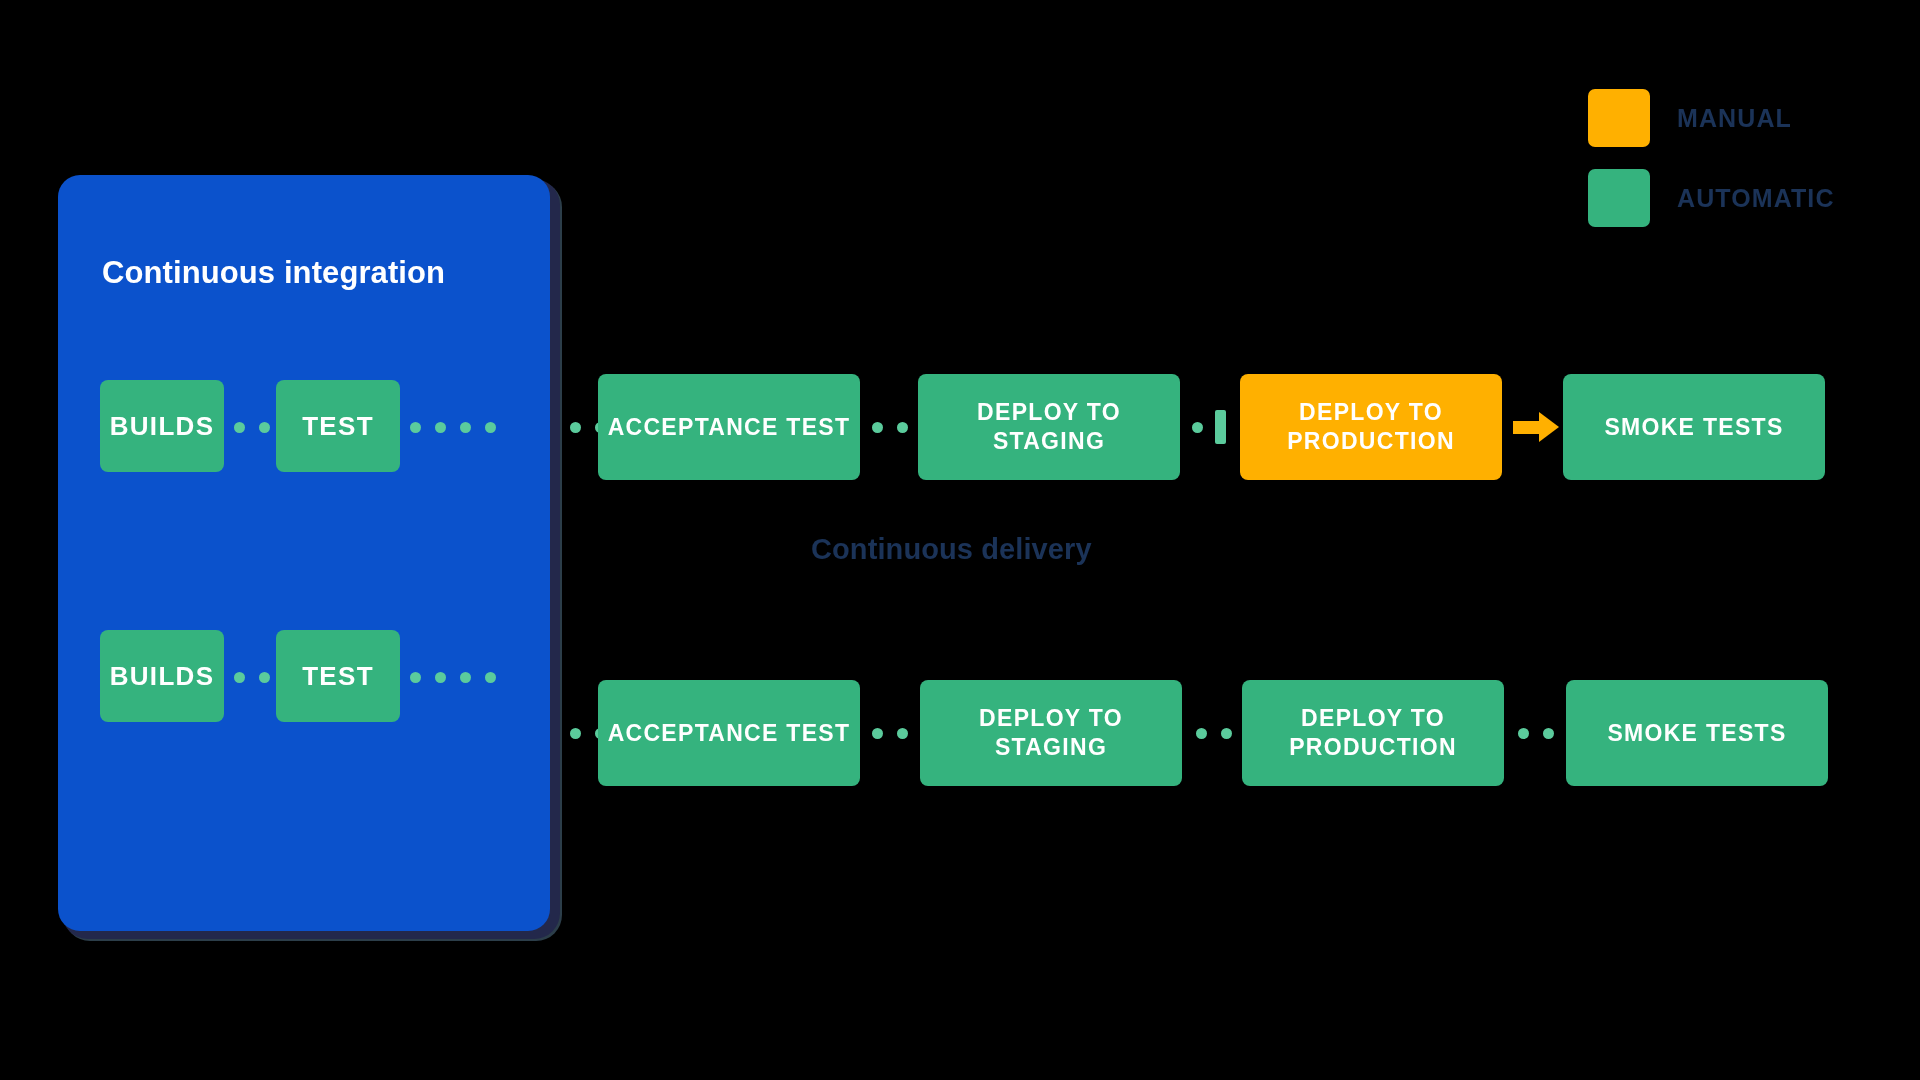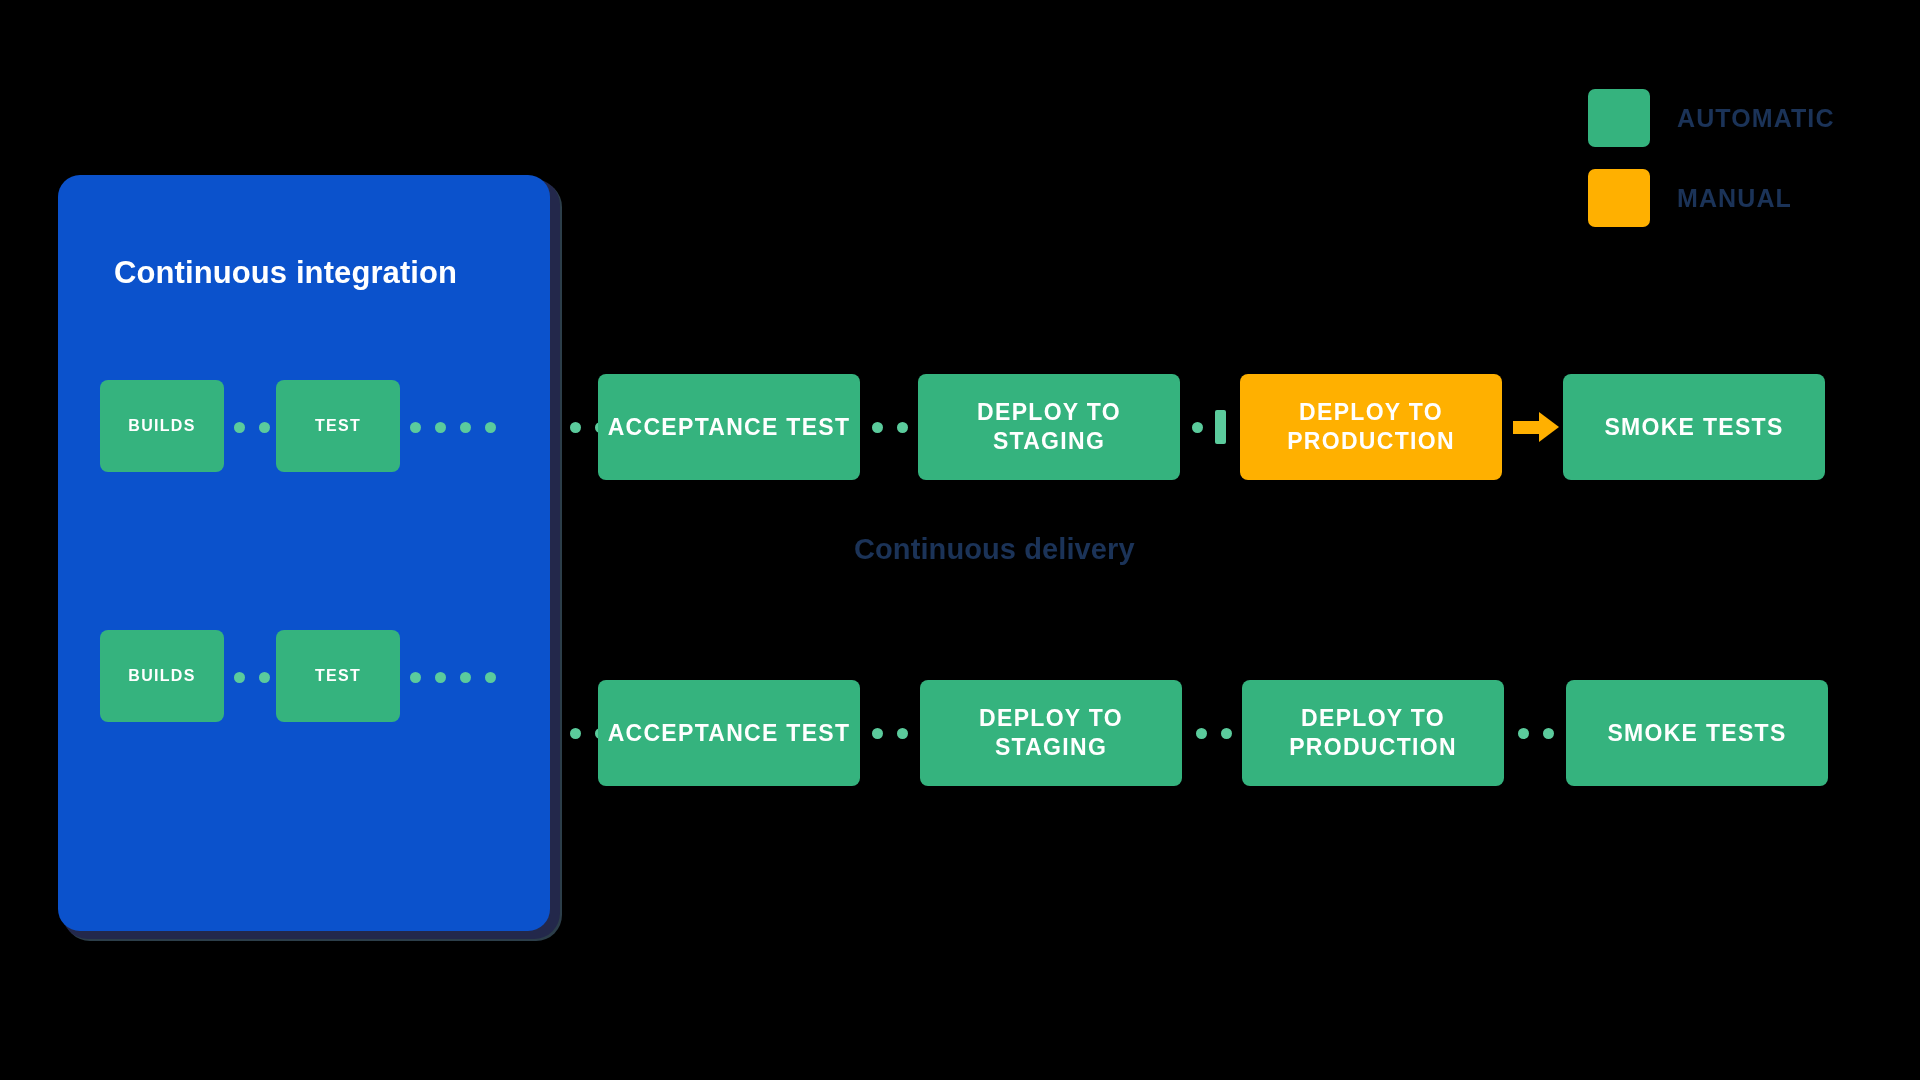--- a/index.html
+++ b/index.html
@@ -26,38 +26,38 @@
   }
   .ci-panel-outline2{
     position:absolute;left:62px;top:179px;width:498px;height:760px;
     border-radius:26px;background:#23284B;
   }
   .ci-panel{
     position:absolute;left:58px;top:175px;width:492px;height:756px;
     border-radius:22px;background:#0B52CC;overflow:hidden;
   }
   .ci-title{
-    position:absolute;left:56px;top:80px;
+    position:absolute;left:44px;top:80px;
     font-size:31px;font-weight:bold;color:#FFFFFF;
     letter-spacing:0.1px;white-space:nowrap;
   }
 
   
   .node{
     position:absolute;border-radius:8px;
     display:flex;align-items:center;justify-content:center;
     text-align:center;color:#FFFFFF;font-weight:bold;
     letter-spacing:1.3px;line-height:1.25;
     box-sizing:border-box;padding:4px 8px;
   }
   .node.green{background:#35B37E;}
   .node.orange{background:#FFB000;}
 
   
-  .node-sm{width:124px;height:92px;font-size:16px;}
+  .node-sm{width:124px;height:92px;font-size:26px;}
 
   
   .node-lg{height:106px;font-size:23px;}
 
   
   .dots{position:absolute;display:flex;align-items:center;height:12px;}
   .dots i{
     display:block;width:11px;height:11px;border-radius:50%;
     background:#5BCB9C;margin-right:14px;
   }
@@ -82,26 +82,26 @@
     white-space:nowrap;letter-spacing:0.1px;
   }
 </style>
 </head>
 <body>
 
 <div class="stage">
 
   <div class="legend">
     <div class="legend-row">
+      <span class="legend-swatch" style="background:#FFB000;"></span>
+      <span class="legend-label">MANUAL</span>
+    </div>
+    <div class="legend-row">
       <span class="legend-swatch" style="background:#35B37E;"></span>
       <span class="legend-label">AUTOMATIC</span>
-    </div>
-    <div class="legend-row">
-      <span class="legend-swatch" style="background:#FFB000;"></span>
-      <span class="legend-label">MANUAL</span>
     </div>
   </div>
 
   <div class="ci-panel-outline"></div>
   <div class="ci-panel-outline2"></div>
   <div class="ci-panel">
     <div class="ci-title">Continuous integration</div>
 
     <div class="node green node-sm" style="left:42px;top:205px;">
       <span>BUILDS</span>
@@ -174,21 +174,21 @@
 
   <div class="arrow" style="left:1513px;top:412px;">
     <span class="shaft"></span>
     <span class="head"></span>
   </div>
 
   <div class="node green node-lg" style="left:1563px;top:374px;width:262px;">
     <span>SMOKE TESTS</span>
   </div>
 
-  <div class="caption" style="left:854px;top:533px;">Continuous delivery</div>
+  <div class="caption" style="left:811px;top:533px;">Continuous delivery</div>
 
   <div class="dots" style="left:570px;top:727px;">
     <i></i>
       <i></i>
       <i></i>
       <i></i>
   </div>
 
   <div class="node green node-lg" style="left:598px;top:680px;width:262px;">
     <span>ACCEPTANCE TEST</span>

